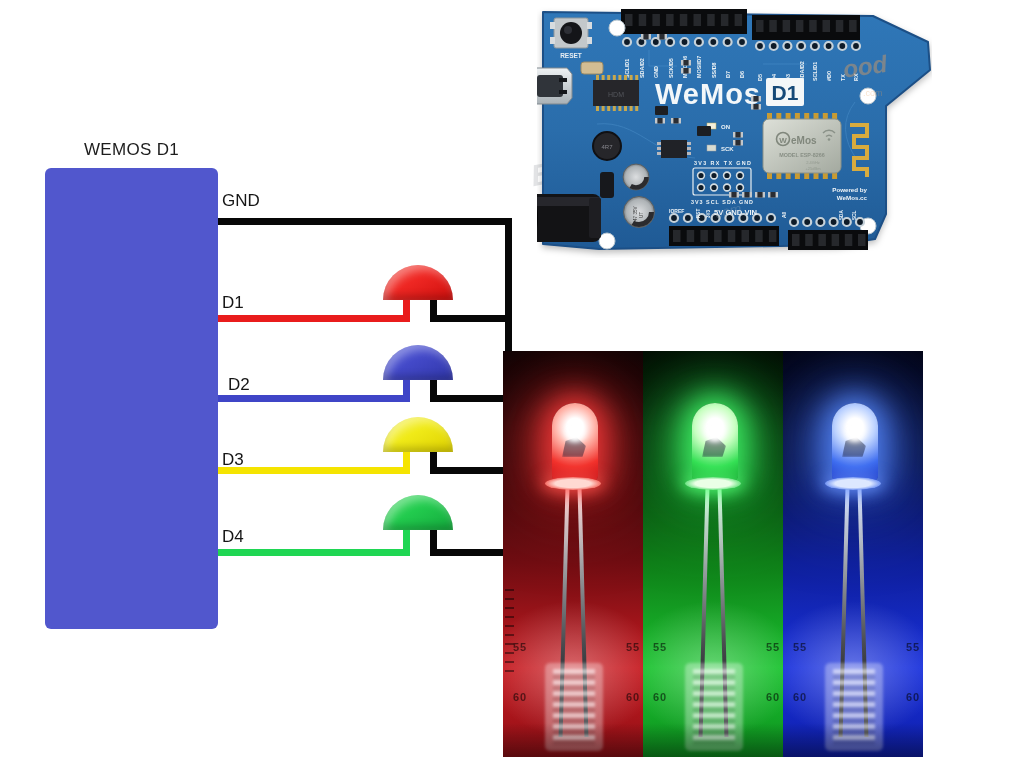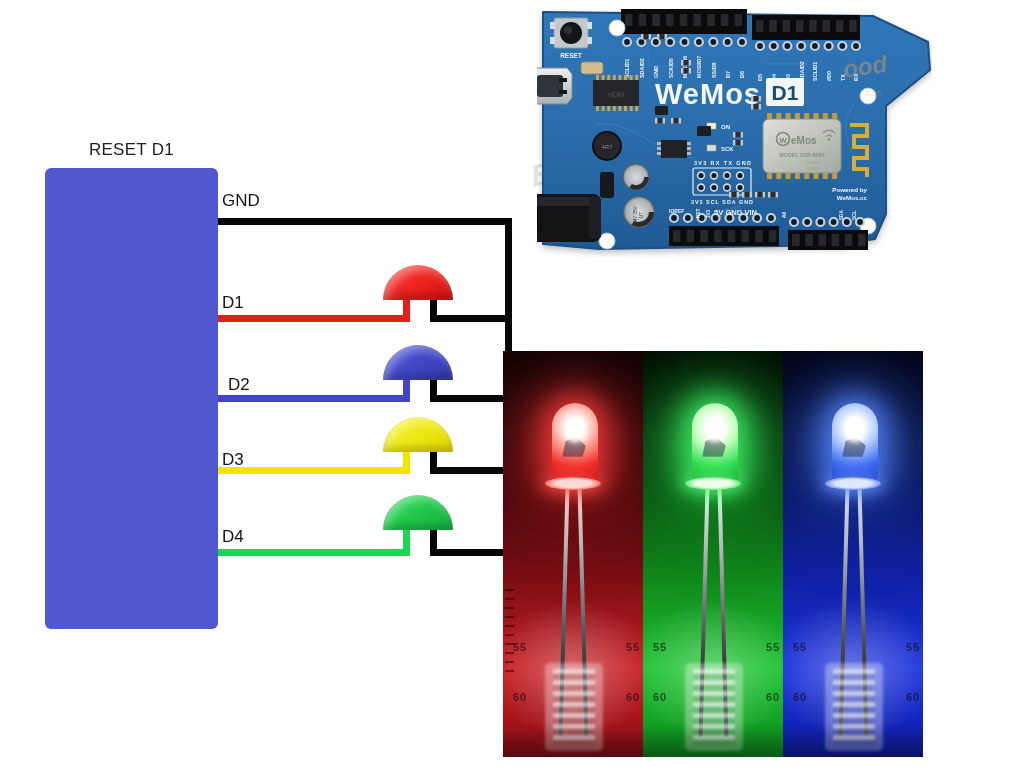--- a/index.html
+++ b/index.html
@@ -78,21 +78,21 @@
              filter:blur(.5px);letter-spacing:1px;}
   .ruler-ticks{position:absolute;left:2px;top:238px;width:9px;height:86px;filter:blur(.5px);
              background:repeating-linear-gradient(180deg,rgba(0,0,0,.45) 0 2px,transparent 2px 9px);}
 </style>
 </head>
 <body>
 
 <div class="stage">
 
   <div>
-    <div class="abs mcu-title">RESET D1</div>
+    <div class="abs mcu-title">WEMOS D1</div>
     <div class="abs mcu-body"></div>
 
     <div class="abs pin-label lbl-gnd">GND</div>
     <div class="abs pin-label lbl-d1">D1</div>
     <div class="abs pin-label lbl-d2">D2</div>
     <div class="abs pin-label lbl-d3">D3</div>
     <div class="abs pin-label lbl-d4">D4</div>
 
     <div class="wire wire-black" style="left:218px;top:218px;width:294px;height:7px;"></div>
     <div class="wire wire-black" style="left:505px;top:218px;width:7px;height:338px;"></div>

